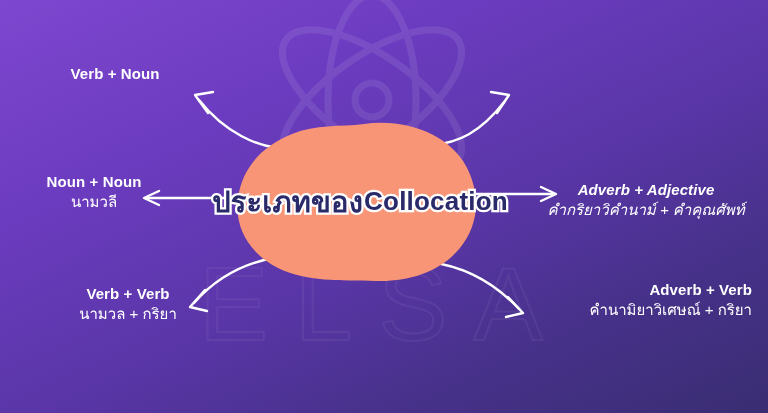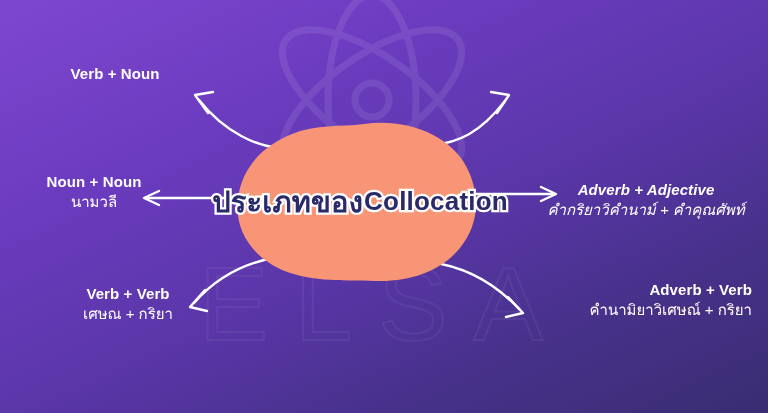--- a/index.html
+++ b/index.html
@@ -185,21 +185,21 @@
     <span class="node-th">นามวลี</span>
   </div>
 
   <div class="node-label" id="label-adverb-adjective">
     <span class="node-en">Adverb + Adjective</span>
     <span class="node-th">คำกริยาวิคำนาม์ + คำคุณศัพท์</span>
   </div>
 
   <div class="node-label" id="label-noun-verb">
     <span class="node-en">Verb + Verb</span>
-    <span class="node-th">เศษณ +  กริยา</span>
+    <span class="node-th">นามวล +  กริยา</span>
   </div>
 
   <div class="node-label" id="label-adverb-verb">
     <span class="node-en">Adverb + Verb</span>
     <span class="node-th">คำนามิยาวิเศษณ์ + กริยา</span>
   </div>
 
 </div>
 
 </body></html>

